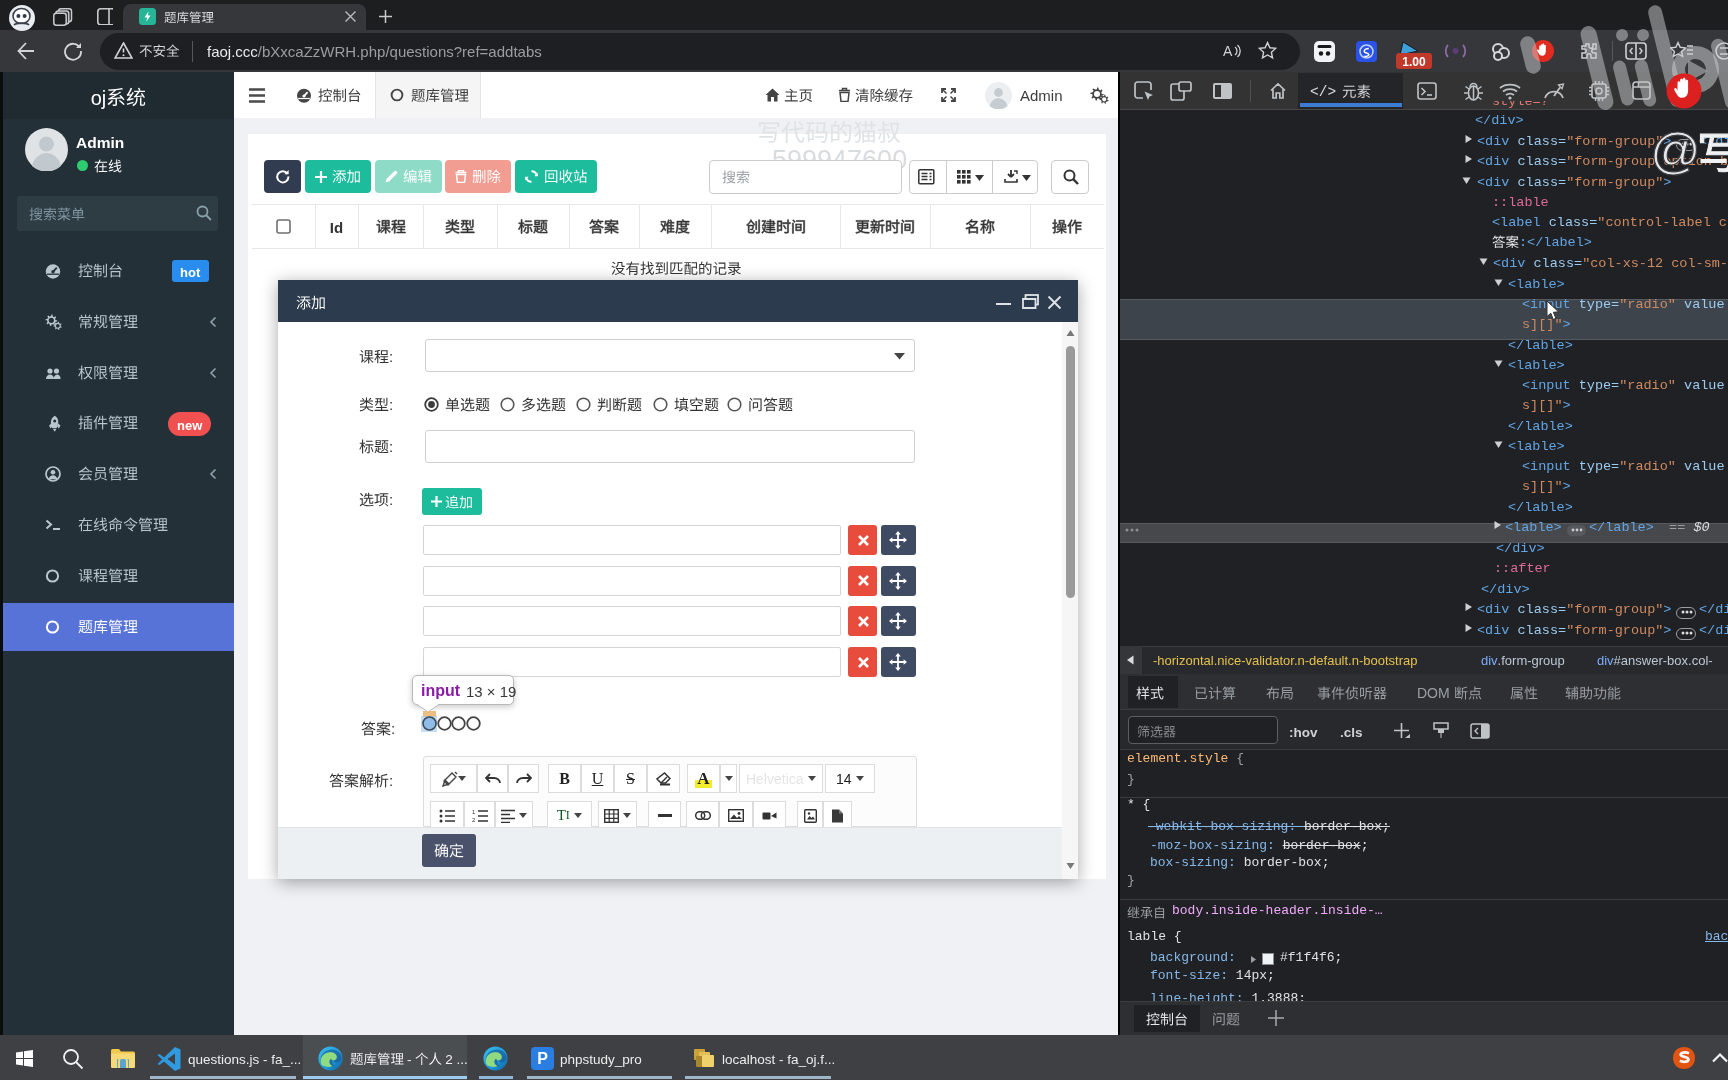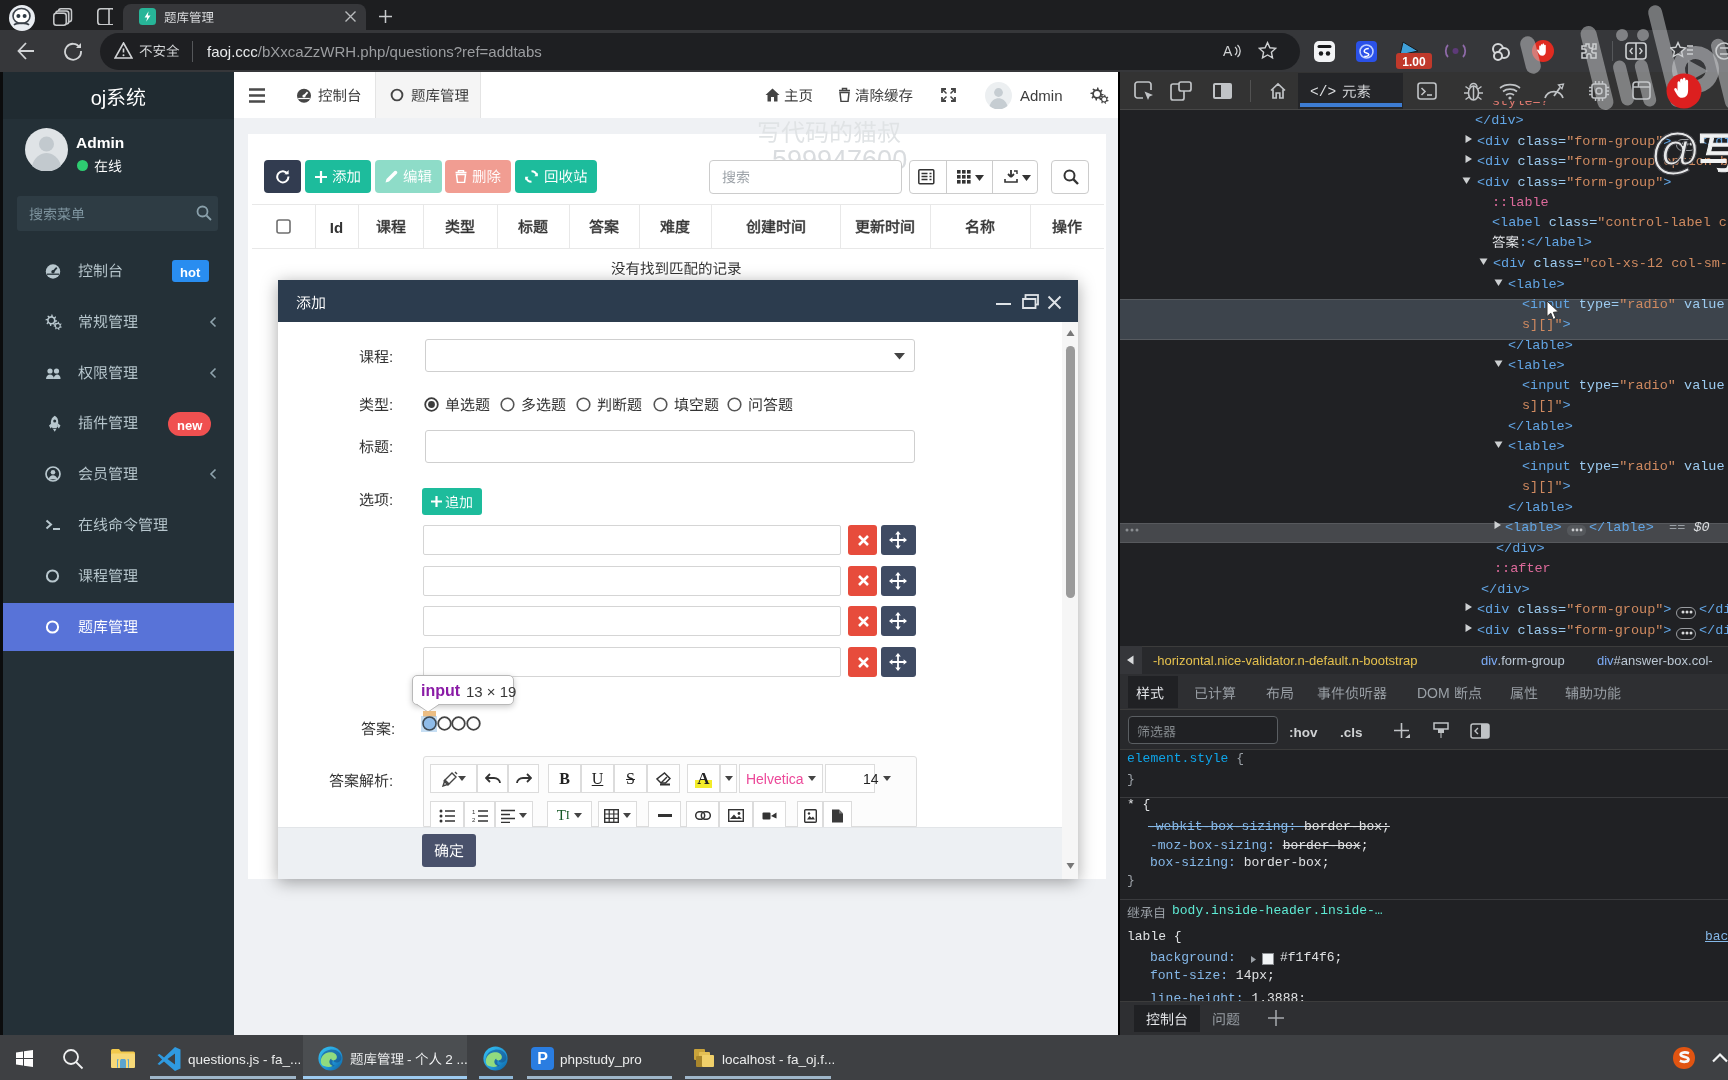--- a/index.html
+++ b/index.html
@@ -1259,26 +1259,26 @@
 <div style="position:absolute;left:720px;top:764px;width:17px;height:29px;background:#fff;border:1px solid #dcdcdc"></div>
 <div style="position:absolute;left:720px;top:764px;">
     <div style="width:17px;height:29px;display:flex;align-items:center;justify-content:center">
       <svg width="8" height="5" viewBox="0 0 8 5">
         <path d="M0 0h8L4 5z" fill="#444"></path>
       </svg>
     </div>
   </div>
 <div style="position:absolute;left:739px;top:764px;width:84px;height:29px;background:#fff;border:1px solid #dcdcdc"></div>
 <div style="position:absolute;left:739px;top:764px;">
-    <div style="width:84px;height:29px;display:flex;align-items:center;justify-content:center"><span style="font:14px 'Liberation Sans';color:#ec4899">Helvetica</span>&nbsp;<svg width="8" height="5" viewBox="0 0 8 5">
+    <div style="width:84px;height:29px;display:flex;align-items:center;justify-content:center"><span style="font:14px 'Liberation Sans';color:#e5e5e5">Helvetica</span>&nbsp;<svg width="8" height="5" viewBox="0 0 8 5">
         <path d="M0 0h8L4 5z" fill="#444"></path>
       </svg></div>
   </div>
 <div style="position:absolute;left:825px;top:764px;width:50px;height:29px;background:#fff;border:1px solid #dcdcdc"></div>
-<div style="position:absolute;left:825px;top:764px;padding-left:27px;">
+<div style="position:absolute;left:825px;top:764px;">
     <div style="width:50px;height:29px;display:flex;align-items:center;justify-content:center"><span style="font:14px 'Liberation Sans';color:#222">14</span>&nbsp;<svg width="8" height="5" viewBox="0 0 8 5">
         <path d="M0 0h8L4 5z" fill="#444"></path>
       </svg></div>
   </div>
 <div style="position:absolute;left:430px;top:801px;width:34px;height:29px;background:#fff;border:1px solid #dcdcdc"></div>
 <div style="position:absolute;left:430px;top:801px;">
     <div style="width:34px;height:29px;display:flex;align-items:center;justify-content:center">
       <svg width="16" height="14" viewBox="0 0 16 14">
         <circle cx="2" cy="2" r="1.5" fill="#333"></circle>
         <circle cx="2" cy="7" r="1.5" fill="#333"></circle>
@@ -1722,39 +1722,39 @@
       <path d="M6 7h6v4H9.5v5h-1v-5H6z" fill="#c0c3c6"></path>
     </svg>
   </div>
 <div style="position:absolute;left:1470px;top:723px;">
     <svg width="20" height="16" viewBox="0 0 20 16">
       <rect x="1" y="1" width="18" height="14" rx="2" fill="none" stroke="#c0c3c6" stroke-width="1.5"></rect>
       <rect x="11" y="1" width="8" height="14" fill="#c0c3c6"></rect>
       <path d="M8 5 5 8l3 3" fill="none" stroke="#c0c3c6" stroke-width="1.4"></path>
     </svg>
   </div>
-<div style="position:absolute;left:1127px;top:752.0px;font-family:'Liberation Mono',monospace;font-size:13px;white-space:pre;line-height:13px"><span style="color:#0ea5e9">element.style</span><span style="color:#9aa0a6"> {</span></div>
+<div style="position:absolute;left:1127px;top:752.0px;font-family:'Liberation Mono',monospace;font-size:13px;white-space:pre;line-height:13px"><span style="color:#fdba74">element.style</span><span style="color:#9aa0a6"> {</span></div>
 <div style="position:absolute;left:1127px;top:773.0px;font-family:'Liberation Mono',monospace;font-size:13px;white-space:pre;line-height:13px"><span style="color:#9aa0a6">}</span></div>
 <div style="position:absolute;left:1120px;top:797px;width:608px;height:1px;background:#3a3b3e"></div>
 <div style="position:absolute;left:1127px;top:798.0px;font-family:'Liberation Mono',monospace;font-size:13px;white-space:pre;line-height:13px"><span style="color:#dfe1e3">* {</span></div>
 <div style="position:absolute;left:1148px;top:820.0px;font-family:'Liberation Mono',monospace;font-size:13px;white-space:pre;line-height:13px"><span style="color:#85b8e8;text-decoration:line-through">-webkit-box-sizing: </span><span style="color:#dfe1e3;text-decoration:line-through">border-box;</span></div>
 <div style="position:absolute;left:1150px;top:839.0px;font-family:'Liberation Mono',monospace;font-size:13px;white-space:pre;line-height:13px"><span style="color:#85b8e8">-moz-box-sizing: </span><span style="color:#dfe1e3;text-decoration:line-through">border-box</span><span style="color:#dfe1e3">;</span></div>
 <div style="position:absolute;left:1150px;top:856.0px;font-family:'Liberation Mono',monospace;font-size:13px;white-space:pre;line-height:13px"><span style="color:#85b8e8">box-sizing: </span><span style="color:#dfe1e3">border-box;</span></div>
 <div style="position:absolute;left:1127px;top:874.0px;font-family:'Liberation Mono',monospace;font-size:13px;white-space:pre;line-height:13px"><span style="color:#9aa0a6">}</span></div>
 <div style="position:absolute;left:1120px;top:899px;width:608px;height:1px;background:#3a3b3e"></div>
 <div style="position:absolute;left:1127px;top:905.6px;">
     <svg class="zs" style="width:39.0px;height:13px" viewBox="0 0 3000 1000">
       <g transform="translate(0,880) scale(1,-1)" fill="#9aa0a6">
         <use href="#g7ee7" x="0"></use>
         <use href="#g627f" x="1000"></use>
         <use href="#g81ea" x="2000"></use>
       </g>
     </svg>
   </div>
-<div style="position:absolute;left:1172px;top:904.0px;font-family:'Liberation Mono',monospace;font-size:13px;white-space:pre;line-height:13px"><span style="color:#5eead4">body.inside-header.inside-…</span></div>
+<div style="position:absolute;left:1172px;top:904.0px;font-family:'Liberation Mono',monospace;font-size:13px;white-space:pre;line-height:13px"><span style="color:#f0abfc">body.inside-header.inside-…</span></div>
 <div style="position:absolute;left:1127px;top:930.0px;font-family:'Liberation Mono',monospace;font-size:13px;white-space:pre;line-height:13px"><span style="color:#dfe1e3">lable {</span></div>
 <div style="position:absolute;left:1705px;top:930.0px;font-family:'Liberation Mono',monospace;font-size:13px;white-space:pre;line-height:13px"><span style="color:#85b8e8;text-decoration:underline">bac</span></div>
 <div style="position:absolute;left:1150px;top:951.0px;font-family:'Liberation Mono',monospace;font-size:13px;white-space:pre;line-height:13px"><span style="color:#85b8e8">background: </span></div>
 <div style="position:absolute;left:1250px;top:955px;">
     <svg width="7" height="9" viewBox="0 0 7 9">
       <path d="M1 1l5 3.5L1 8z" fill="#9aa0a6"></path>
     </svg>
   </div>
 <div style="position:absolute;left:1262px;top:953px;width:12px;height:12px;background:#f1f4f6;border:1px solid #8a8d91"></div>
 <div style="position:absolute;left:1280px;top:951.0px;font-family:'Liberation Mono',monospace;font-size:13px;white-space:pre;line-height:13px"><span style="color:#dfe1e3">#f1f4f6;</span></div>

